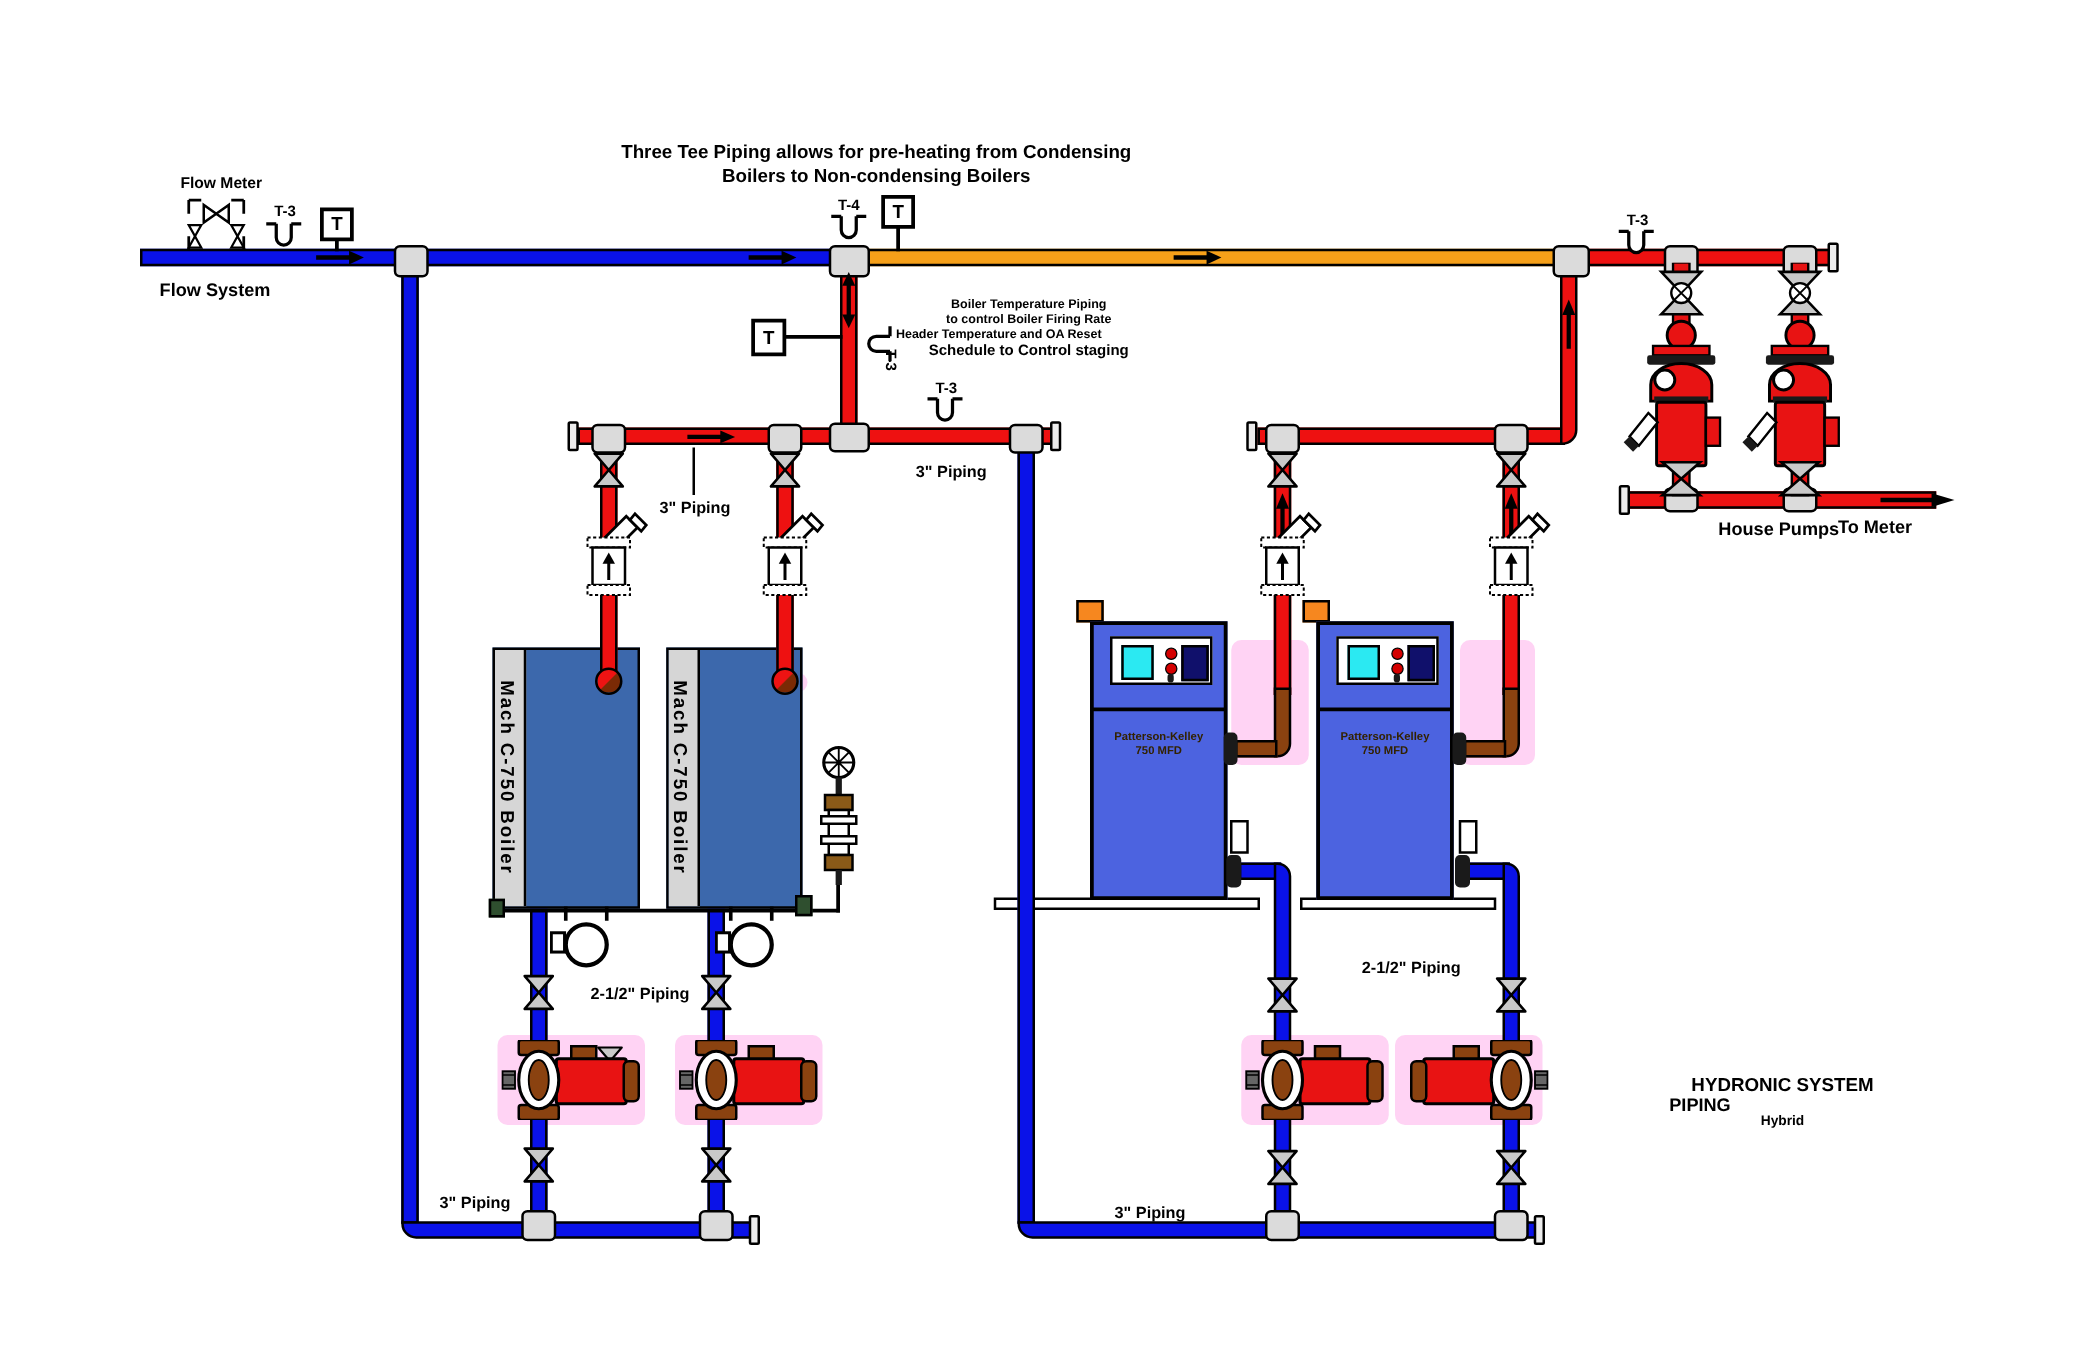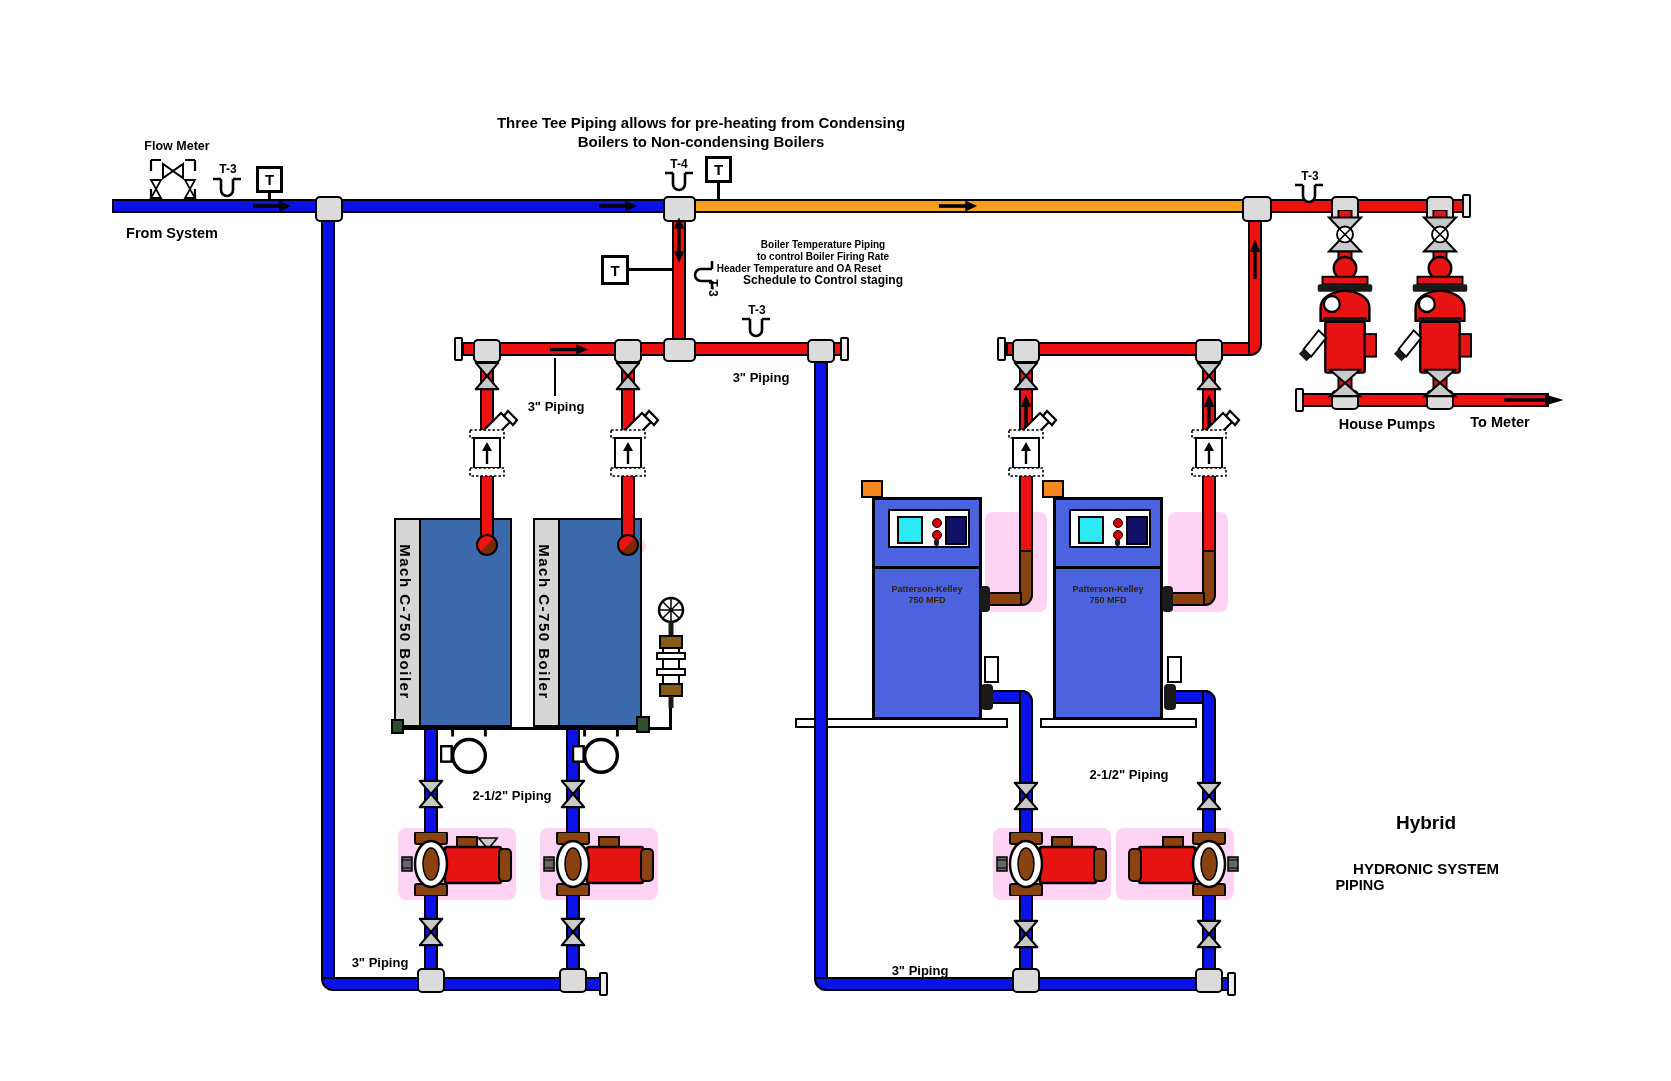--- a/index.html
+++ b/index.html
@@ -388,44 +388,44 @@
       <use href="#sym-hpump"></use>
     </svg>
   <svg class="gsvg" style="left:1390px;top:210px;width:100px;height:188px">
       <use href="#sym-hpump"></use>
     </svg>
 
   <div class="lbl" style="left:701px;top:122px;font-size:15px">Three Tee Piping allows for pre-heating from Condensing</div>
   <div class="lbl" style="left:701px;top:141px;font-size:15px">Boilers to Non-condensing Boilers</div>
 
   <div class="lbl" style="left:177px;top:146px;font-size:12.5px">Flow Meter</div>
-  <div class="lbl" style="left:172px;top:233px;font-size:14.5px">From System</div>
+  <div class="lbl" style="left:172px;top:233px;font-size:14.5px">Flow System</div>
   <div class="lbl" style="left:228px;top:169px;font-size:12px">T-3</div>
   <div class="lbl" style="left:679px;top:164px;font-size:12px">T-4</div>
   <div class="lbl rot90" style="left:713px;top:288px;font-size:12px">T-3</div>
   <div class="lbl" style="left:757px;top:310px;font-size:12px">T-3</div>
   <div class="lbl" style="left:1310px;top:176px;font-size:12px">T-3</div>
 
   <div class="lbl" style="left:823px;top:244px;font-size:10px">Boiler Temperature Piping</div>
   <div class="lbl" style="left:823px;top:256px;font-size:10px">to control Boiler Firing Rate</div>
   <div class="lbl" style="left:799px;top:268px;font-size:10px">Header Temperature and OA Reset</div>
   <div class="lbl" style="left:823px;top:280px;font-size:12px">Schedule to Control staging</div>
 
   <div class="hline" style="left:554px;top:358px;width:2px;height:38px"></div>
   <div class="lbl" style="left:556px;top:406px;font-size:13px">3" Piping</div>
   <div class="lbl" style="left:761px;top:377px;font-size:13px">3" Piping</div>
   <div class="lbl" style="left:380px;top:962px;font-size:13px">3" Piping</div>
   <div class="lbl" style="left:920px;top:970px;font-size:13px">3" Piping</div>
   <div class="lbl" style="left:512px;top:795px;font-size:13px">2-1/2" Piping</div>
   <div class="lbl" style="left:1129px;top:774px;font-size:13px">2-1/2" Piping</div>
 
-  <div class="lbl" style="left:1387px;top:424px;font-size:14.5px">House Pumps</div>
+  <div class="lbl" style="left:1423px;top:424px;font-size:14.5px">House Pumps</div>
   <div class="lbl" style="left:1500px;top:422px;font-size:14.5px">To Meter</div>
 
-  <div class="lbl" style="left:1426px;top:823px;font-size:19px">Hybrid</div>
+  <div class="lbl" style="left:1426px;top:897px;font-size:11px">Hybrid</div>
   <div class="lbl" style="left:1426px;top:868px;font-size:15px">HYDRONIC SYSTEM</div>
   <div class="lbl" style="left:1360px;top:885px;font-size:14.5px">PIPING</div>
 
   <div class="lbl rot90" style="left:405px;top:622px;font-size:15px;letter-spacing:1.5px">Mach C-750 Boiler</div>
   <div class="lbl rot90" style="left:544px;top:622px;font-size:15px;letter-spacing:1.5px">Mach C-750 Boiler</div>
 
   <div class="lbl" style="left:927px;top:589px;font-size:9px;color:#332200">Patterson-Kelley</div>
   <div class="lbl" style="left:927px;top:600px;font-size:9px;color:#332200">750 MFD</div>
   <div class="lbl" style="left:1108px;top:589px;font-size:9px;color:#332200">Patterson-Kelley</div>
   <div class="lbl" style="left:1108px;top:600px;font-size:9px;color:#332200">750 MFD</div>

